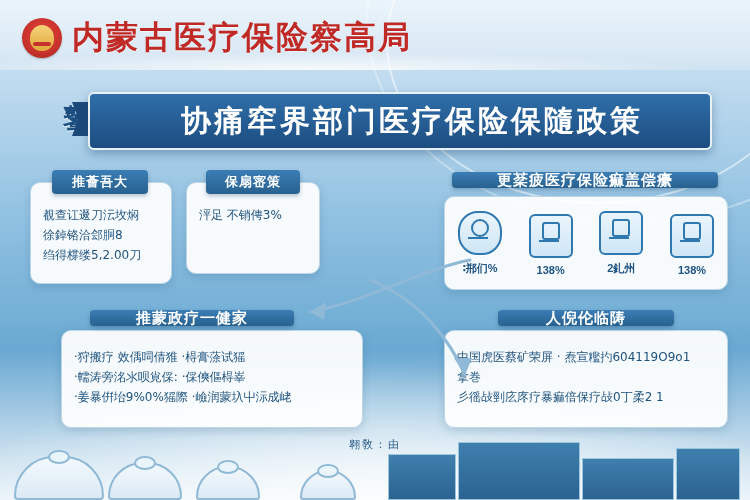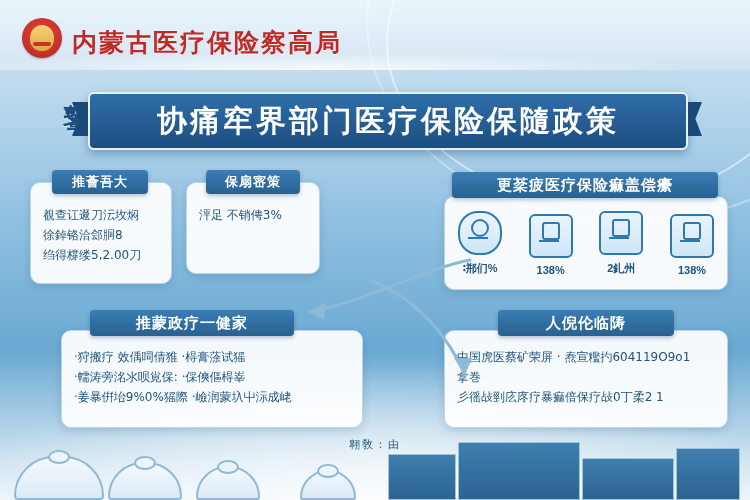--- a/index.html
+++ b/index.html
@@ -43,33 +43,33 @@
     box-shadow:0 1px 2px rgba(0,0,0,.25);
   }
   .emblem .inner{
     position:absolute;left:8px;top:7px;width:24px;height:26px;border-radius:50% 50% 45% 45%;
     background:linear-gradient(180deg,#f6d27a,#e0a93c);
   }
   .emblem .bar{
     position:absolute;left:11px;top:24px;width:18px;height:4px;border-radius:2px;background:#c8322c;
   }
   .org-title{
-    position:absolute;left:72px;top:26px;
-    font-size:25px;font-weight:bold;letter-spacing:2px;
+    position:absolute;left:72px;top:16px;
+    font-size:32px;font-weight:bold;letter-spacing:2px;
     color:#c02a26;text-shadow:0 1px 0 rgba(255,255,255,.6);
     font-family:"DejaVu Sans","Liberation Sans",sans-serif;
   }
 
   
   .title-ribbon{
     position:absolute;left:88px;top:92px;width:596px;height:54px;
     background:linear-gradient(180deg,#2f6ea8 0%,#255c93 55%,#1d4e80 100%);
     border:2px solid #e8f1f8;border-radius:6px;
     box-shadow:0 4px 10px rgba(20,60,100,.35);
-    display:flex;align-items:center;justify-content:center;
+    display:flex;align-items:center;justify-content:center;padding-left:24px;
   }
   .title-ribbon span{
     color:#ffffff;font-size:30px;font-weight:bold;letter-spacing:3px;
     font-family:"DejaVu Sans","Liberation Sans",sans-serif;
   }
   .ribbon-tail-l,.ribbon-tail-r{
     position:absolute;width:22px;height:34px;background:#1b4a7a;top:102px;
   }
   .ribbon-tail-l{left:72px;clip-path:polygon(0 0,100% 0,100% 100%,0 100%,30% 50%);}
   .ribbon-tail-r{right:48px;clip-path:polygon(0 0,100% 0,70% 50%,100% 100%,0 100%);}
@@ -89,21 +89,21 @@
     box-shadow:0 3px 8px rgba(25,70,110,.18);
   }
   .card-head{
     position:absolute;height:24px;border-radius:4px;
     background:linear-gradient(180deg,#3b7db5,#27618f);
     color:#fff;font-size:13px;font-weight:bold;letter-spacing:1px;
     display:flex;align-items:center;justify-content:center;
     box-shadow:0 2px 4px rgba(20,60,100,.3);
     font-family:"DejaVu Sans","Liberation Sans",sans-serif;
   }
-  .card-head.wide{height:26px;font-size:15px;}
+  .card-head.wide{height:16px;font-size:15px;}
   .card-body{
     position:absolute;left:0;right:0;top:0;bottom:0;
     padding:16px 10px 10px 12px;box-sizing:border-box;
     color:#20547f;font-size:12px;line-height:20px;
     font-family:"DejaVu Sans","Liberation Sans",sans-serif;
   }
   .card-body.pad-top{padding-top:22px;}
   .line{white-space:nowrap;overflow:hidden;text-overflow:ellipsis;}
 
   

